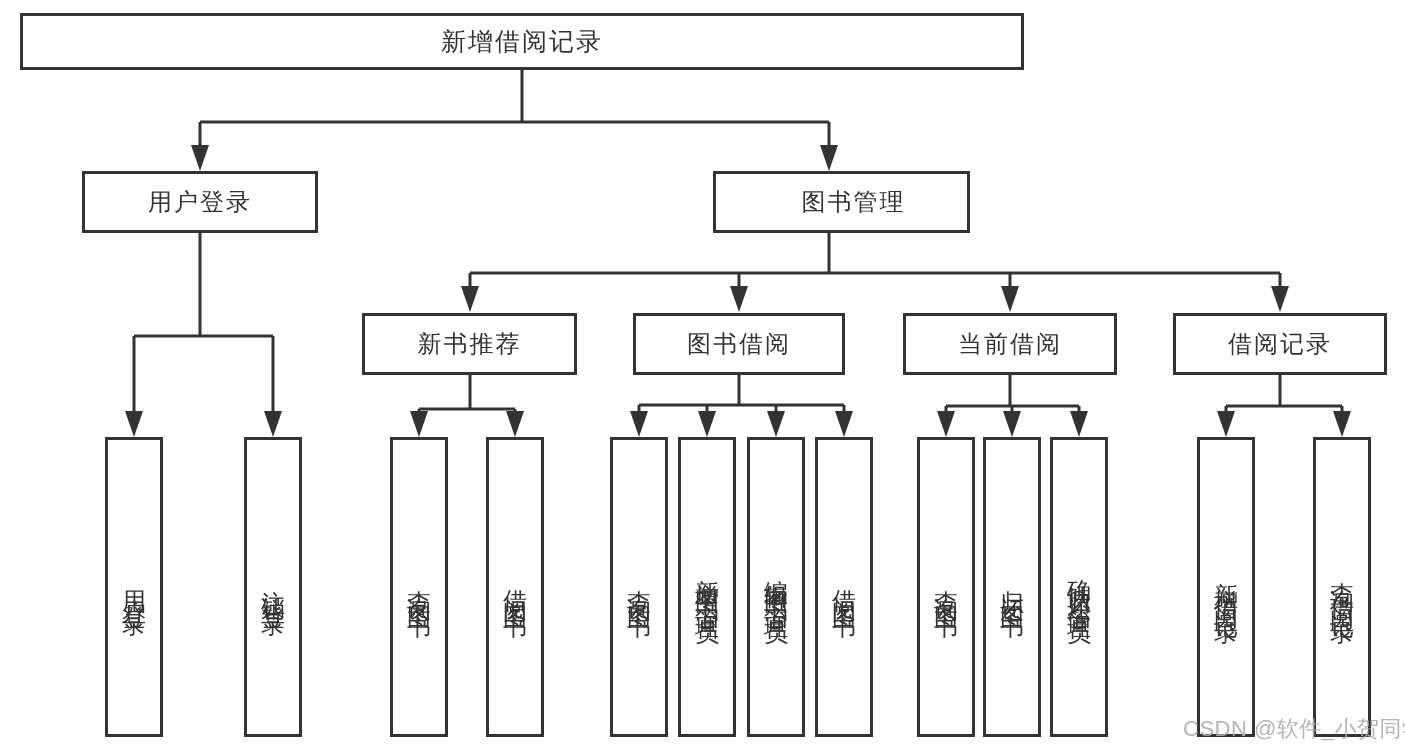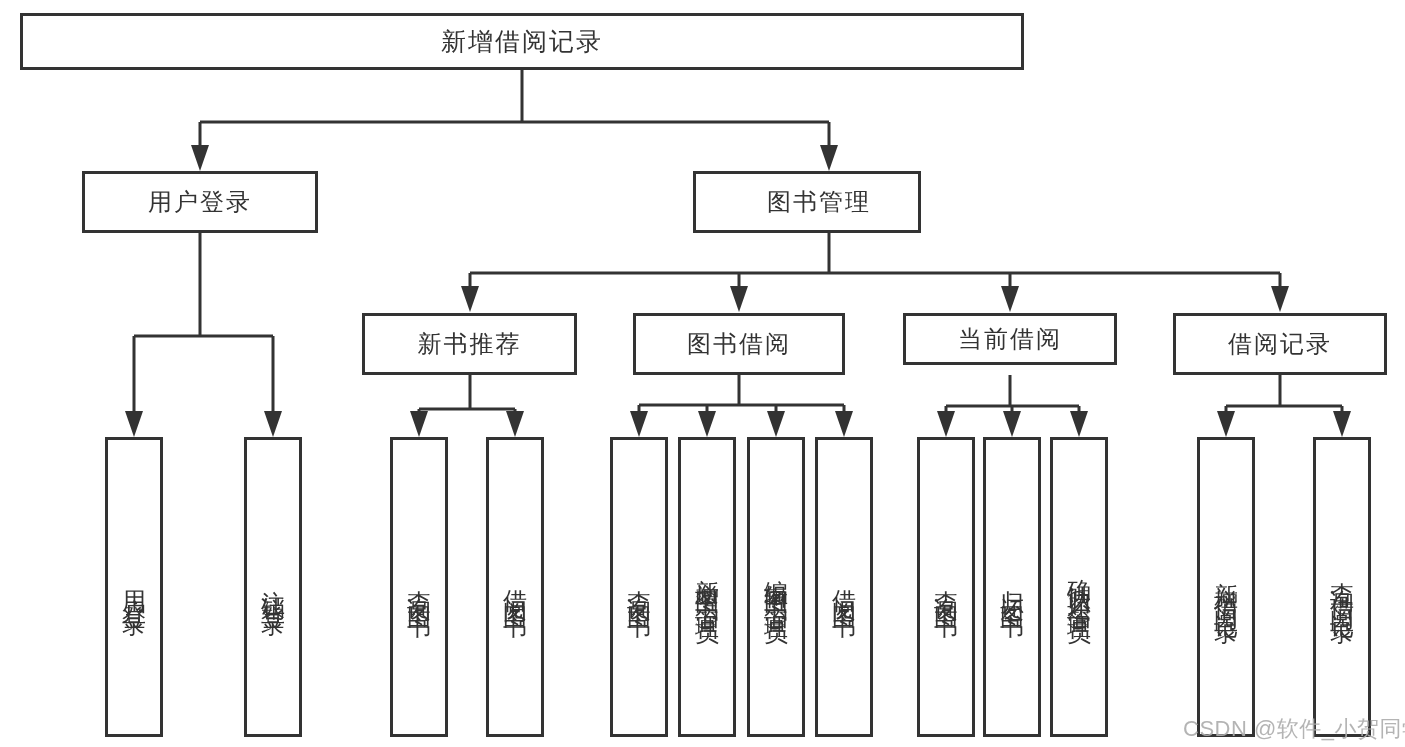--- a/index.html
+++ b/index.html
@@ -81,31 +81,31 @@
       </g>
   </svg>
 
   <div class="box hbox root-box" style="left:20px; top:13px; width:1004px; height:57px;">
     <span>新增借阅记录</span>
   </div>
 
   <div class="box hbox" style="left:82px; top:171px; width:236px; height:62px;">
     <span>用户登录</span>
   </div>
-  <div class="box hbox" style="left:693px; top:171px; width:228px; height:62px;padding-left:24px;">
+  <div class="box hbox" style="left:713px; top:171px; width:257px; height:62px;padding-left:24px;">
     <span>图书管理</span>
   </div>
 
   <div class="box hbox" style="left:633px; top:313px; width:212px; height:62px;">
     <span>图书借阅</span>
   </div>
   <div class="box hbox" style="left:362px; top:313px; width:215px; height:62px;">
     <span>新书推荐</span>
   </div>
-  <div class="box hbox" style="left:903px; top:313px; width:214px; height:52px;">
+  <div class="box hbox" style="left:903px; top:313px; width:214px; height:62px;">
     <span>当前借阅</span>
   </div>
   <div class="box hbox" style="left:1173px; top:313px; width:214px; height:62px;">
     <span>借阅记录</span>
   </div>
 
   <div class="box vbox" style="left:105px;">
     <span>用户登录</span>
   </div>
   <div class="box vbox" style="left:244px;">

